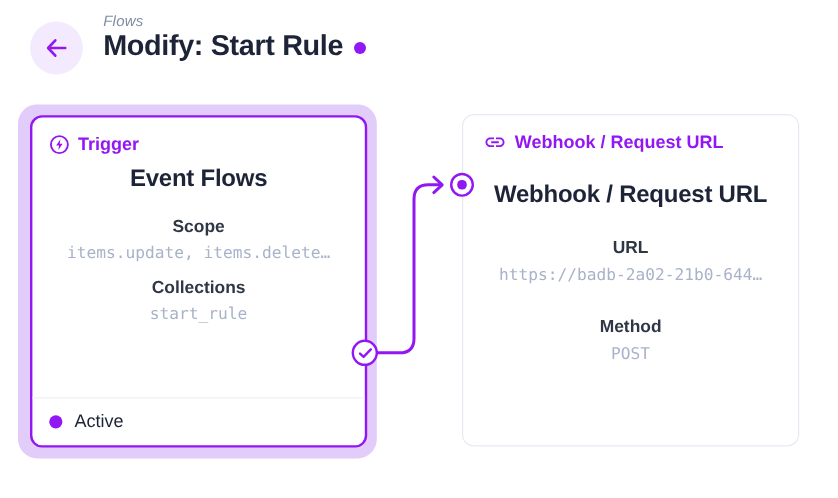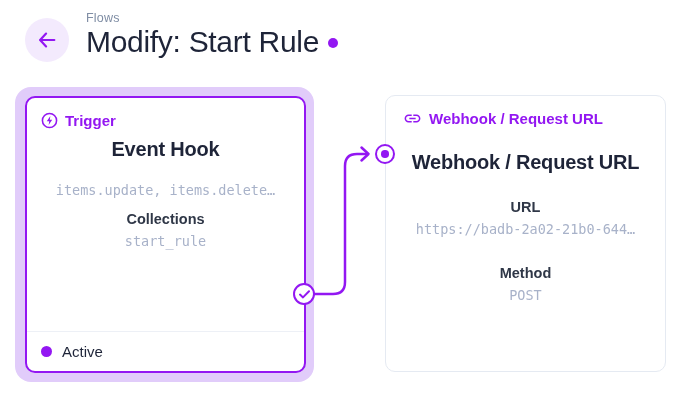--- a/index.html
+++ b/index.html
@@ -24,28 +24,28 @@
   }
 
   
   .back-btn{
     position:absolute;left:25px;top:18px;width:44px;height:44px;
     border-radius:50%;background:var(--back_bg);
     display:flex;align-items:center;justify-content:center;cursor:pointer;
   }
   .crumb{
     position:absolute;left:86px;top:11px;
-    font-size:12.5px;color:var(--breadcrumb);letter-spacing:.2px;cursor:pointer;
+    font-size:12.5px;color:var(--breadcrumb);letter-spacing:.2px;cursor:pointer;font-style:italic;
   }
   .title-row{
     position:absolute;left:86px;top:27px;
     display:flex;align-items:center;gap:9px;
   }
   .page-title{
-    font-size:30px;font-weight:400;color:var(--text_dark);
+    font-size:24px;font-weight:700;color:var(--text_dark);
     letter-spacing:-.3px;line-height:1;
   }
   .title-dot{
     width:10px;height:10px;border-radius:50%;background:var(--accent);
     margin-top:2px;
   }
 
   
   .trigger-halo{
     position:absolute;left:15px;top:87px;width:299px;height:295px;
@@ -134,25 +134,26 @@
 <div class="card trigger-card">
   <div class="panel-label">
     <span style="display:flex;">
       <svg width="17" height="17" viewBox="0 0 24 24">
         <circle cx="12" cy="12" r="10" fill="none" stroke="#9317f2" stroke-width="2.2"></circle>
         <path d="M13.2 5.6 L8.2 13 H11.6 L10.8 18.4 L15.8 11 H12.4 Z" fill="#9317f2"></path>
       </svg>
     </span>
     <span>Trigger</span>
   </div>
-  <div class="card-title">Event Hook</div>
-
-  <div class="field">
-  </div>
-  <div class="field">
+  <div class="card-title">Event Flows</div>
+
+  <div class="field">
+  </div>
+  <div class="field">
+    <div class="f-label">Scope</div>
     <div class="f-value">items.update, items.delete…</div>
   </div>
   <div class="field">
     <div class="f-label">Collections</div>
     <div class="f-value">start_rule</div>
   </div>
 
   <div class="divider"></div>
   <div class="status-row">
     <div class="status-dot"></div>

